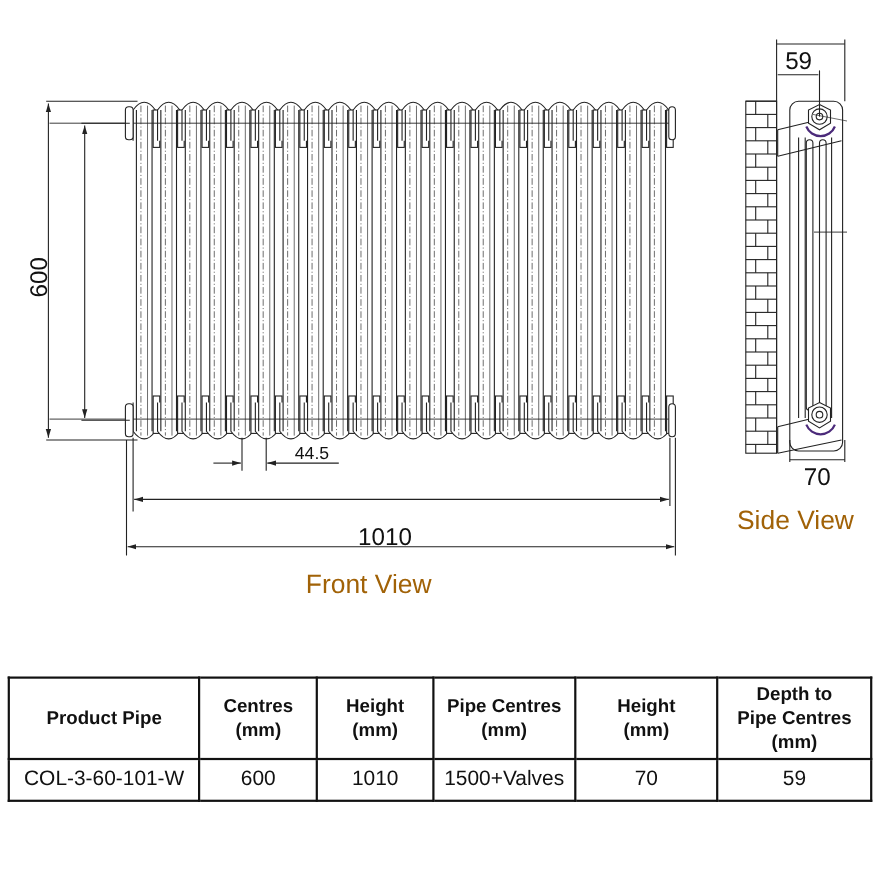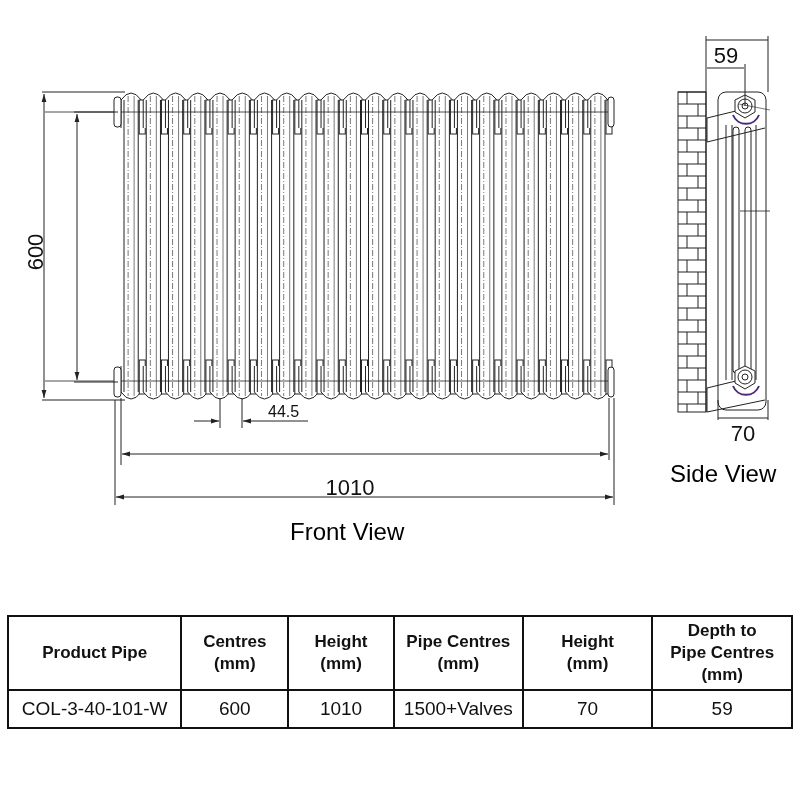--- a/index.html
+++ b/index.html
@@ -1,20 +1,20 @@
 <!DOCTYPE html>
 <html><head>
 <meta charset="utf-8">
 <style>
   html, body { margin: 0; padding: 0; background: #ffffff; }
   body { width: 800px; height: 800px; position: relative; overflow: hidden; font-family: "Liberation Sans", sans-serif; color: #111; }
   #drawing { position: absolute; left: 0; top: 0; width: 800px; height: 600px; }
   .dim-text { font-family: "Liberation Sans", sans-serif; fill: #111; }
-  .view-label { position: absolute; font-size: 24px; color: #000000; white-space: nowrap; }
-  #front-view-label { left: 290px; top: 518px; }
+  .view-label { position: absolute; font-size: 24px; color: #a16207; white-space: nowrap; }
+  #front-view-label { left: 278px; top: 518px; }
   #side-view-label { left: 670px; top: 460px; }
   table.spec { position: absolute; left: 7px; top: 615px; border-collapse: collapse; width: 786px; }
   table.spec th, table.spec td { border: 2px solid #111; text-align: center; color: #111; padding: 0; }
   table.spec th { font-weight: bold; font-size: 17px; line-height: 22px; height: 72px; vertical-align: middle; }
   table.spec td { font-size: 19px; height: 36px; }
   table.spec th span { display: block; }
   col.c1 { width: 174px; } col.c2 { width: 107px; } col.c3 { width: 106px; }
   col.c4 { width: 129px; } col.c5 { width: 130px; } col.c6 { width: 140px; }
 </style>
 </head>
@@ -393,21 +393,21 @@
         </th>
       <th>
           <span>Depth to</span>
           <span>Pipe Centres</span>
           <span>(mm)</span>
         </th>
     </tr>
   </thead>
   <tbody>
     <tr>
-      <td>COL-3-40-101-W</td>
+      <td>COL-3-60-101-W</td>
       <td>600</td>
       <td>1010</td>
       <td>1500+Valves</td>
       <td>70</td>
       <td>59</td>
     </tr>
   </tbody>
 </table>
 
 </body></html>

